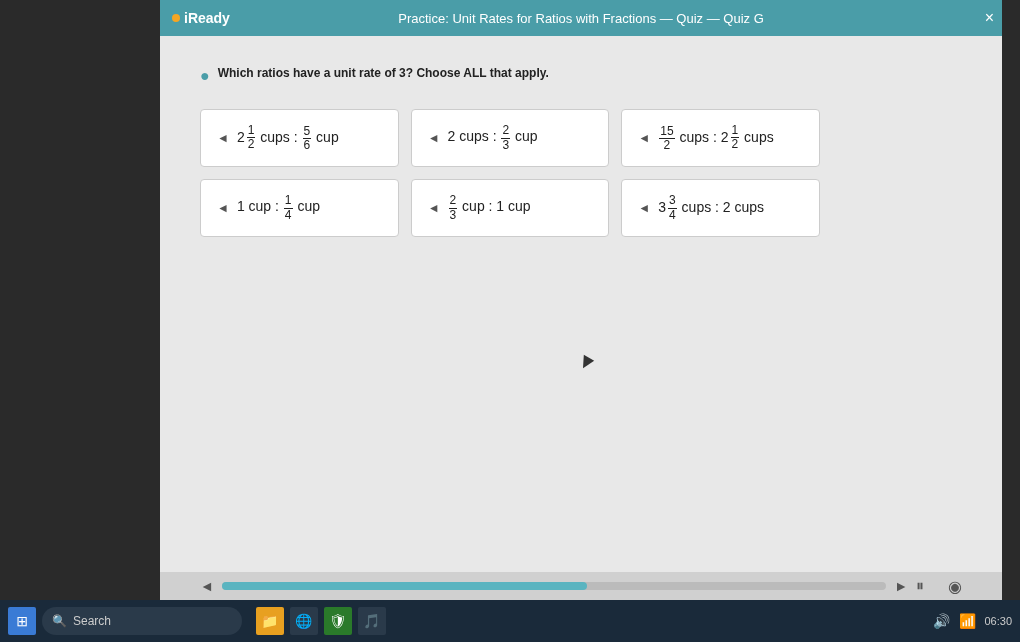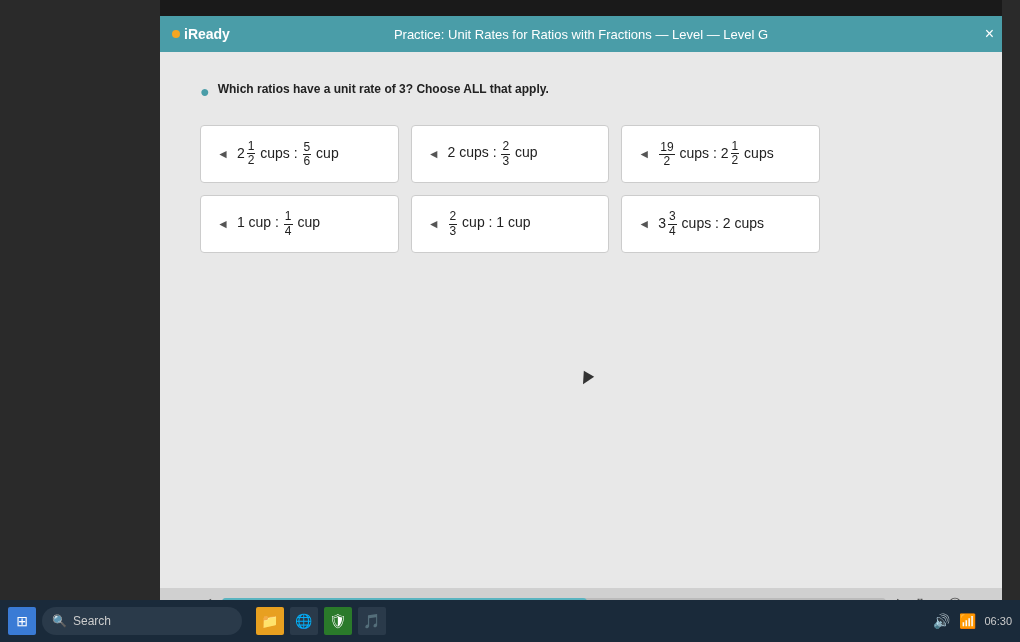--- a/index.html
+++ b/index.html
@@ -23,21 +23,21 @@
       position: absolute;
       right: 0; top: 0;
       width: 18px; height: 600px;
       background: #2a2a2a;
     }
 
     
     .browser-window {
       position: absolute;
       left: 160px;
-      top: 16px;
+      top: 0;
       width: 842px;
       height: 600px;
       background: #f0f0f0;
       display: flex;
       flex-direction: column;
     }
 
     
     .browser-topbar {
       height: 36px;
@@ -274,21 +274,21 @@
 
 <div class="side-right"></div>
 
 <div class="browser-window">
 
   <div class="browser-topbar">
     <div class="browser-logo">
       <div class="dot"></div>
       <span>iReady</span>
     </div>
-    <div class="browser-title">Practice: Unit Rates for Ratios with Fractions — Level — Level G</div>
+    <div class="browser-title">Practice: Unit Rates for Ratios with Fractions — Quiz — Quiz G</div>
     <div class="browser-close">×</div>
   </div>
 
   <div class="quiz-area">
 
     <div class="question-header">
       <span class="question-bullet">●</span>
       <span class="question-text">Which ratios have a unit rate of 3? Choose ALL that apply.</span>
     </div>
 
@@ -319,21 +319,21 @@
               <span class="den">3</span>
             </span>
           cup
         </span>
       </div>
 
       <div class="choice-card">
         <span class="choice-speaker">◄</span>
         <span class="choice-content">
           <span class="frac">
-              <span class="num">19</span>
+              <span class="num">15</span>
               <span class="den">2</span>
             </span>
           cups :
           <span class="mixed">2<span class="frac">
                 <span class="num">1</span>
                 <span class="den">2</span>
               </span></span>
           cups
         </span>
       </div>

